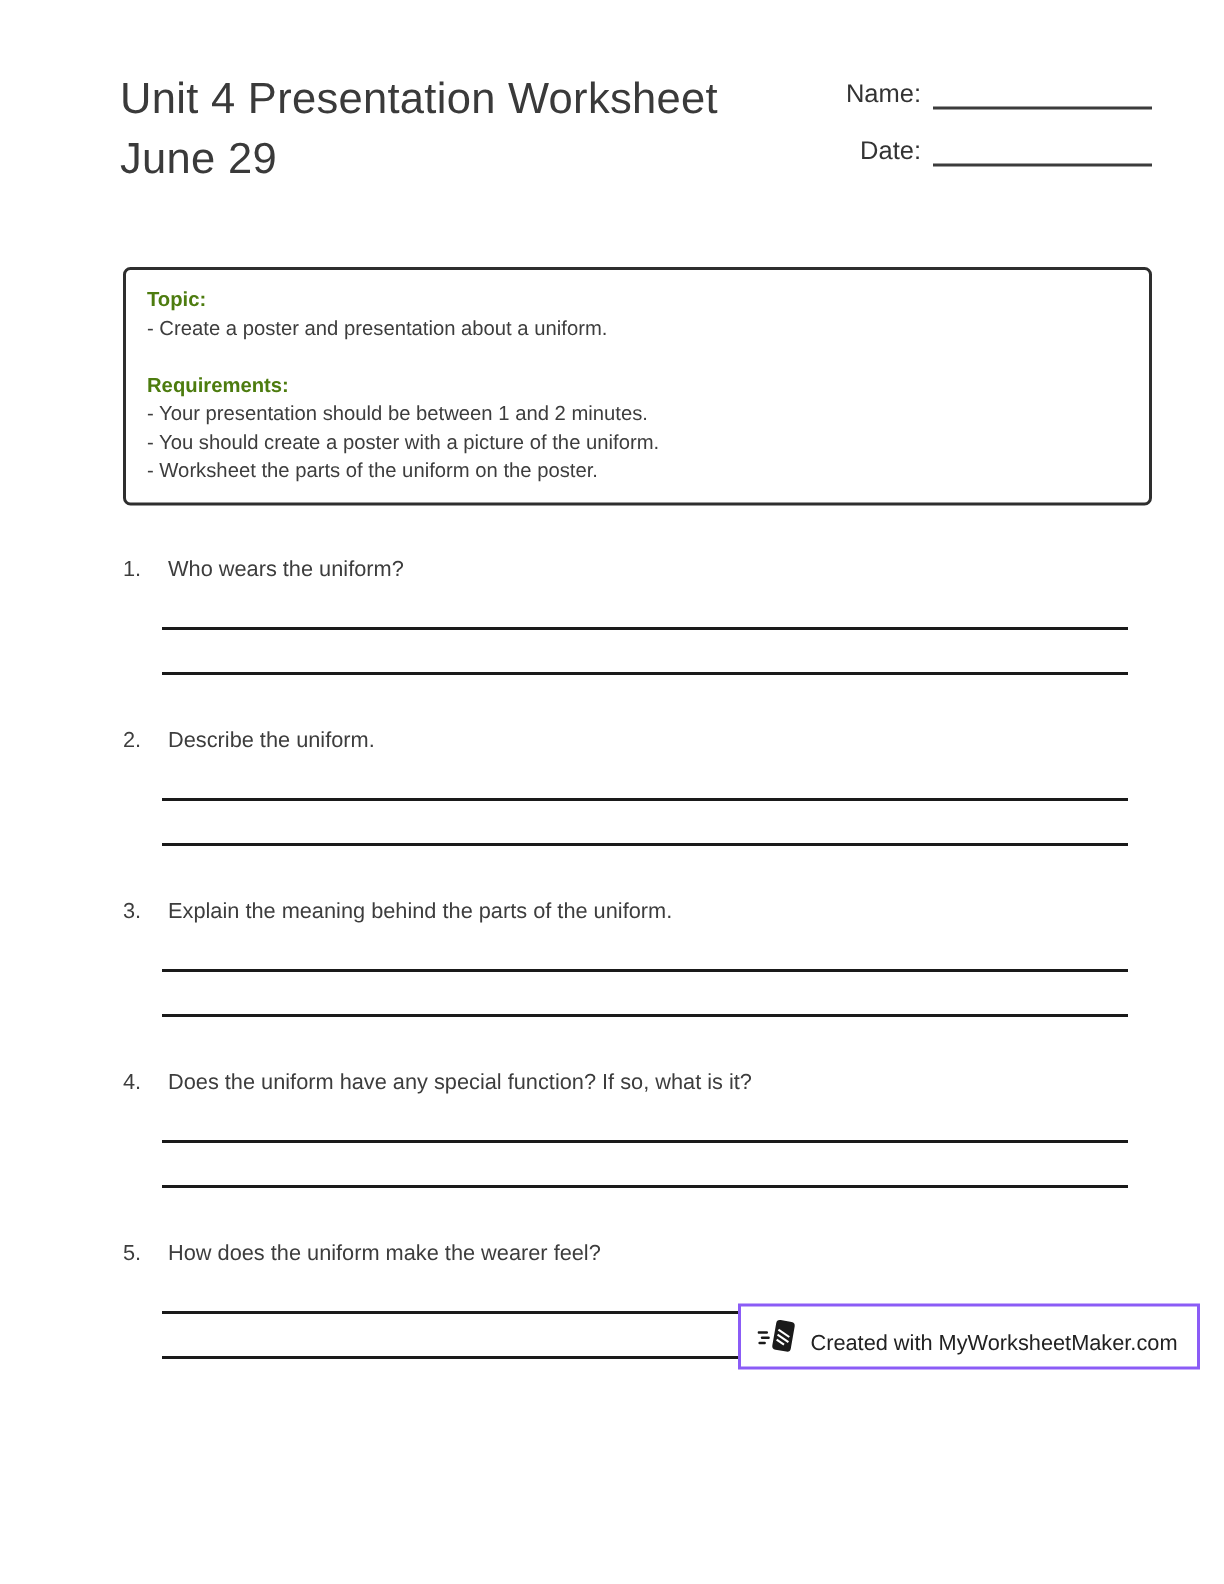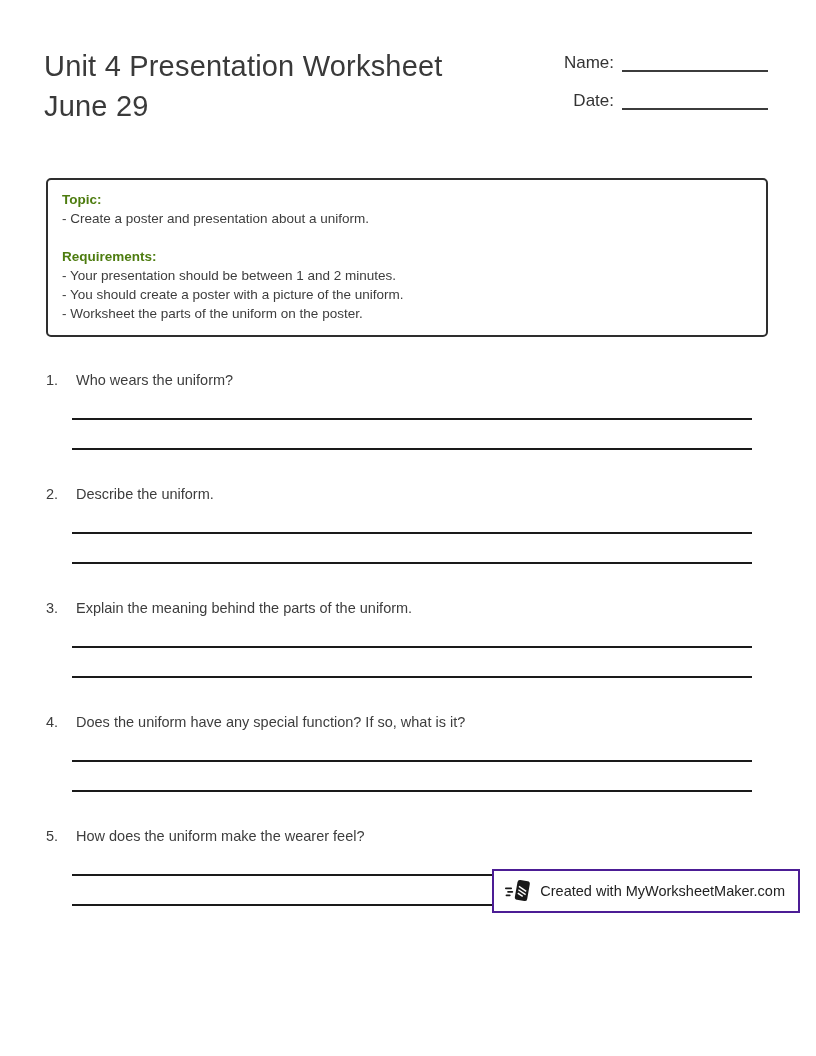--- a/index.html
+++ b/index.html
@@ -5,38 +5,39 @@
   * { margin:0; padding:0; box-sizing:border-box; }
   html,body { background:#ffffff; }
   .page {
     position:relative;
     width:816px; height:924px;
     background:#ffffff;
     font-family:"Liberation Sans", sans-serif;
     color:#3d3d3d;
     overflow:hidden;
     margin:0 auto;
+    padding-left:36px;
   }
   
   .header {
     display:flex;
     justify-content:space-between;
     padding:46px 48px 0 44px;
   }
   .title {
     font-size:29px;
     line-height:40px;
     font-weight:400;
     color:#3a3a3a;
     letter-spacing:0.2px;
   }
   .fields { padding-top:6px; }
   .field-row {
     display:flex;
-    align-items:flex-start;
+    align-items:center;
     margin-bottom:16px;
     font-size:17px;
     color:#333333;
   }
   .field-label { width:58px; text-align:right; line-height:22px; }
   .field-line {
     display:inline-block;
     width:146px;
     height:20px;
     border-bottom:2px solid #3c3c3c;
@@ -68,23 +69,23 @@
   .answer-line {
     height:2px;
     background:#1a1a1a;
     margin:28px 16px 0 26px;
   }
   
   .footer {
     position:absolute;
     right:16px; bottom:11px;
     display:flex;
-    align-items:center;
+    align-items:flex-end;
     gap:9px;
-    border:2px solid #4c1d95;
+    border:2px solid #8b5cf6;
     background:#ffffff;
     padding:7px 13px 7px 11px;
     font-size:14.5px;
     color:#222222;
   }
   .logo-icon { display:inline-block; width:26px; height:26px; }
 </style>
 </head>
 <body>
 

